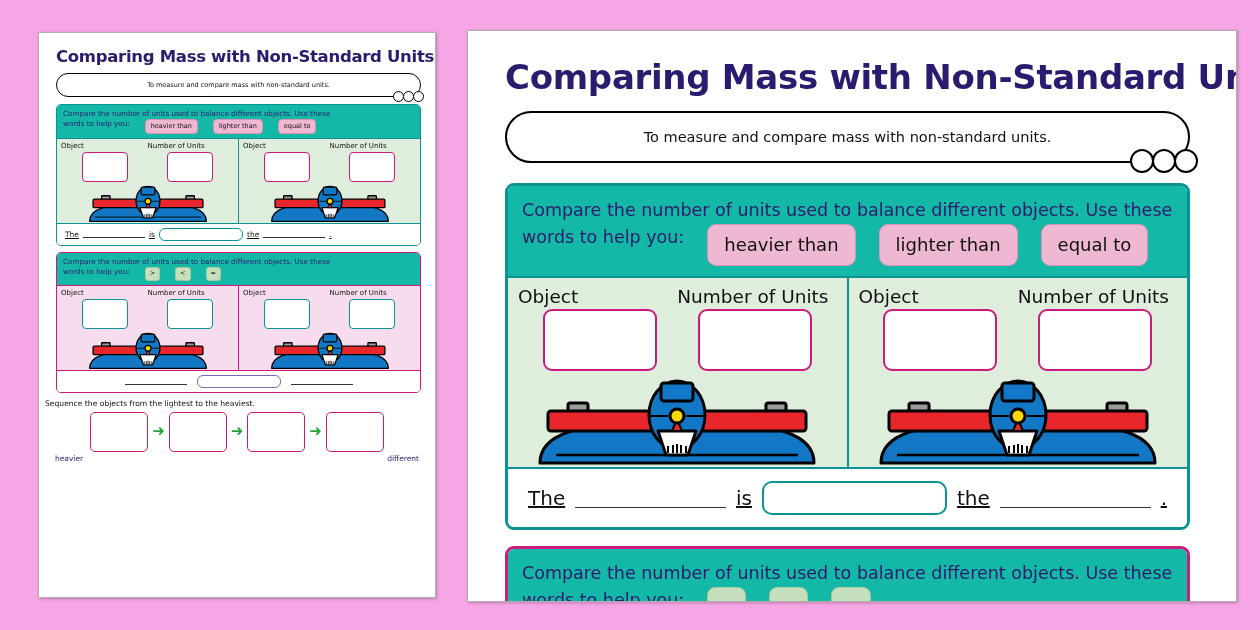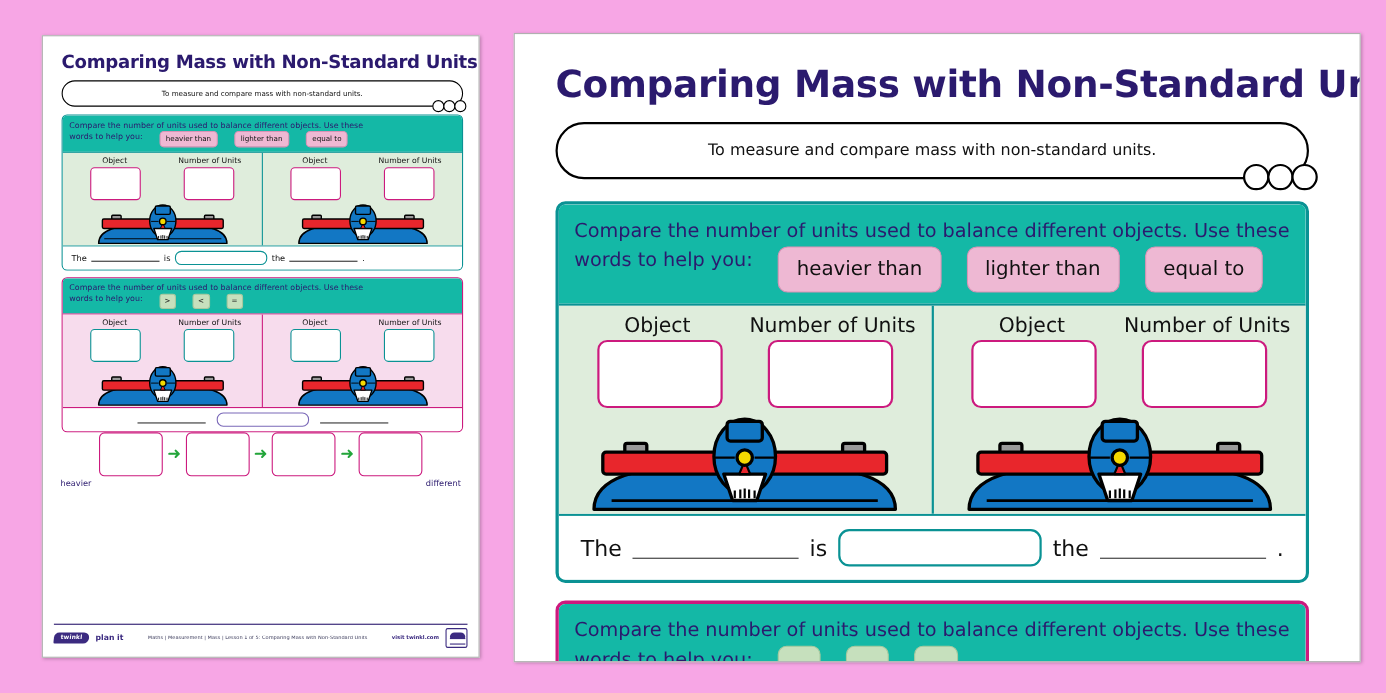--- a/index.html
+++ b/index.html
@@ -136,21 +136,21 @@
   .pink .scale-cell + .scale-cell { border-left: 1.3px solid #cc1a7e; }
   #main-sheet .teal .scale-cell + .scale-cell { border-left-width: 2.5px; }
 
   .col-heads {
     display: flex;
     justify-content: space-around;
     color: #111;
   }
   #thumb-sheet .col-heads { font-size: 7px; padding: 3px 4px 2px; }
   #main-sheet  .col-heads { font-size: 18.5px; padding: 8px 10px 2px; }
-  .col-heads span { flex: 1; text-align: center; }
+  .col-heads span { flex: 1; text-align: left; }
 
   .answer-boxes {
     display: flex;
     justify-content: space-around;
     position: relative;
     z-index: 3;
   }
   #thumb-sheet .answer-boxes { padding: 0 6px; }
   #main-sheet  .answer-boxes { padding: 0 14px; }
   .ans-box {
@@ -170,20 +170,21 @@
   }
   #thumb-sheet .scale-art { width: 132px; height: 46px; margin-top: -5px; }
   #main-sheet  .scale-art { width: 310px; height: 108px; margin-top: -12px; }
 
   
   .sentence {
     display: flex;
     align-items: center;
     background: #fff;
     color: #111;
+    text-decoration: underline;
   }
   .teal .sentence { border-top: 1.3px solid #0a9294; }
   .pink .sentence { border-top: 1.3px solid #cc1a7e; }
   #main-sheet .teal .sentence { border-top-width: 2.5px; }
   #thumb-sheet .sentence { font-size: 7.5px; padding: 4px 8px; gap: 4px; }
   #main-sheet  .sentence { font-size: 20px;  padding: 12px 20px; gap: 10px; }
 
   .blank-line {
     border-bottom: 1px solid #333;
     display: inline-block;
@@ -449,41 +450,35 @@
         </svg>
       </div>
     </div>
     <div class="sentence" style="justify-content:center; gap:10px;">
       <span class="blank-line"></span>
       <span class="word-slot"></span>
       <span class="blank-line"></span>
     </div>
   </div>
 
+  <div class="seq-title">Sequence the objects from the lightest to the heaviest.</div>
   <div class="seq-row">
     <div class="seq-box"></div>
     <div class="seq-arrow">➜</div>
     <div class="seq-box"></div>
     <div class="seq-arrow">➜</div>
     <div class="seq-box"></div>
     <div class="seq-arrow">➜</div>
     <div class="seq-box"></div>
   </div>
   <div class="seq-labels">
     <span>heavier</span>
     <span>different</span>
   </div>
 
-  <div class="footer">
-    <span class="tw-logo">twinkl</span>
-    <span class="planit">plan it</span>
-    <span class="footer-path">Maths | Measurement | Mass | Lesson 1 of 5: Comparing Mass with Non-Standard Units</span>
-    <span class="visit">visit twinkl.com</span>
-    <span class="badge"></span>
-  </div>
 </div>
 
 <div class="sheet" id="main-sheet">
 
   <div class="title">Comparing Mass with Non-Standard Units</div>
 
   <div class="objective">
     <span>To measure and compare mass with non-standard units.</span>
     <span class="obj-dots">
       <span></span>

